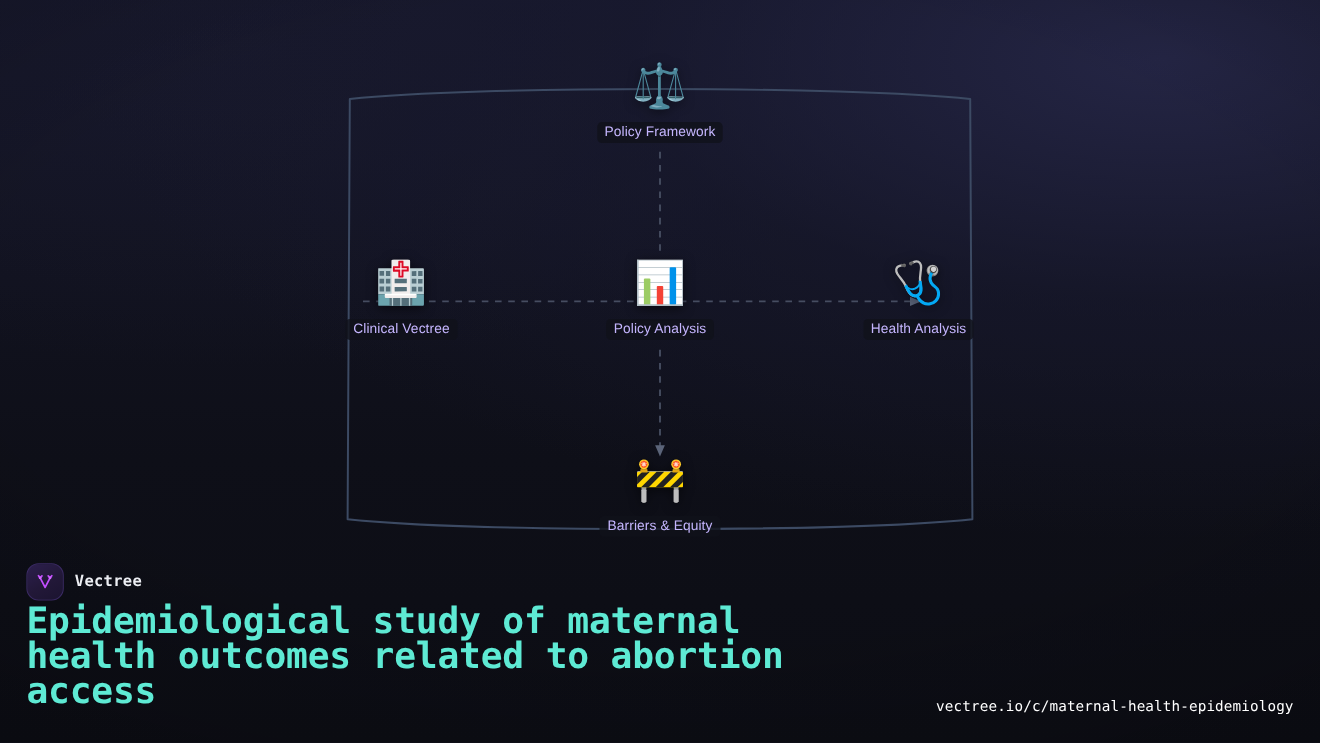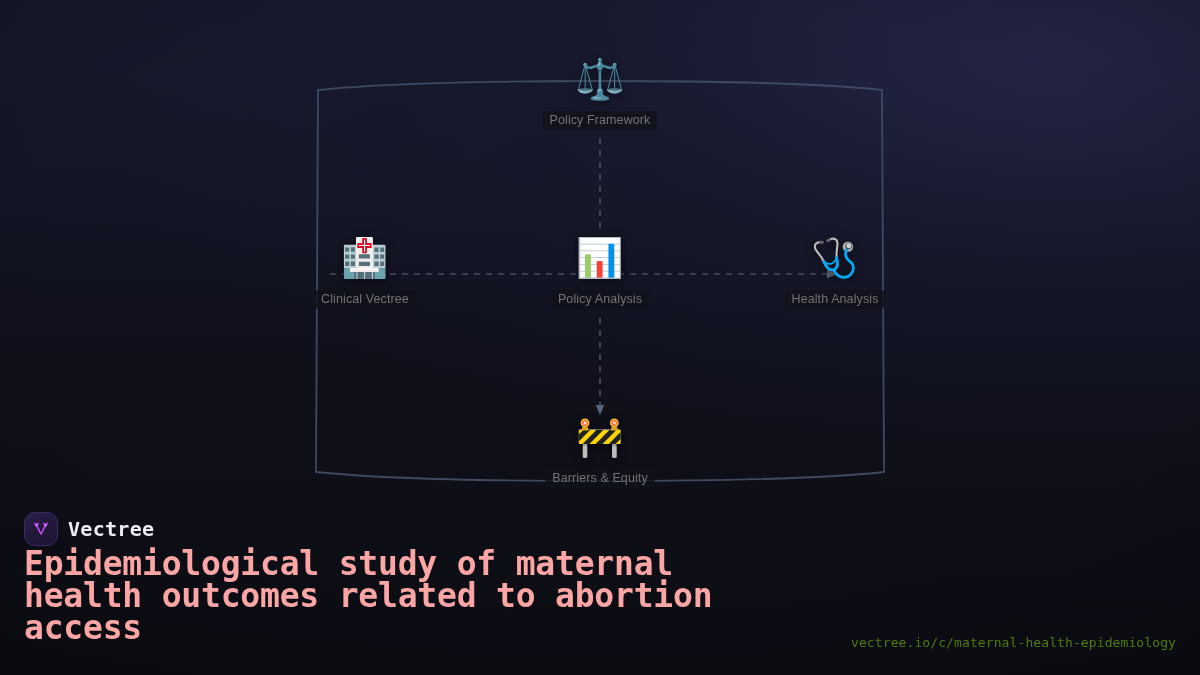--- a/index.html
+++ b/index.html
@@ -61,21 +61,21 @@
     display: block;
     filter: drop-shadow(0 2px 5px rgba(0,0,0,.55));
   }
   .node .glyph.sm { font-size: 38px; }
   .node .label {
     display: inline-block;
     margin-top: 5px;
     font-size: 12.5px;
     line-height: 15px;
     letter-spacing: .1px;
-    color: #737373;
+    color: #c4b5fd;
     background: rgba(16,17,26,0.80);
     padding: 2px 7px;
     border-radius: 4px;
     white-space: nowrap;
   }
 
   
   #footer {
     position: absolute;
     left: 0;
@@ -96,47 +96,47 @@
   #brand-mark {
     width: 34px; height: 34px;
     border-radius: 11px;
     background: linear-gradient(150deg, #2c1f4d 0%, #221838 55%, #1b1430 100%);
     border: 1px solid #3a2a63;
     display: flex; align-items: center; justify-content: center;
     flex: none;
   }
   #brand-name {
     font-family: "DejaVu Sans Mono", "Liberation Mono", monospace;
-    font-size: 20px;
+    font-size: 14px;
     font-weight: bold;
     color: #eceef3;
     letter-spacing: .3px;
   }
 
   #headline {
     position: absolute;
     left: 24px;
     top: 48px;
     width: 800px;
     font-family: "DejaVu Sans Mono", "Liberation Mono", monospace;
     font-weight: bold;
     font-size: 33px;
     line-height: 32px;
-    color: #fca5a5;
+    color: #5eead4;
     letter-spacing: -0.2px;
     white-space: pre-line;
   }
 
   #url {
     position: absolute;
     right: 24px;
     bottom: 25px;
     font-family: "DejaVu Sans Mono", "Liberation Mono", monospace;
     font-size: 13px;
-    color: #4d7c0f;
+    color: #ffffff;
     letter-spacing: .1px;
   }
 </style>
 </head>
 <body>
 
 <div id="bg-base"></div>
 <div id="bg-glow"></div>
 <div id="bg-vign"></div>
 

